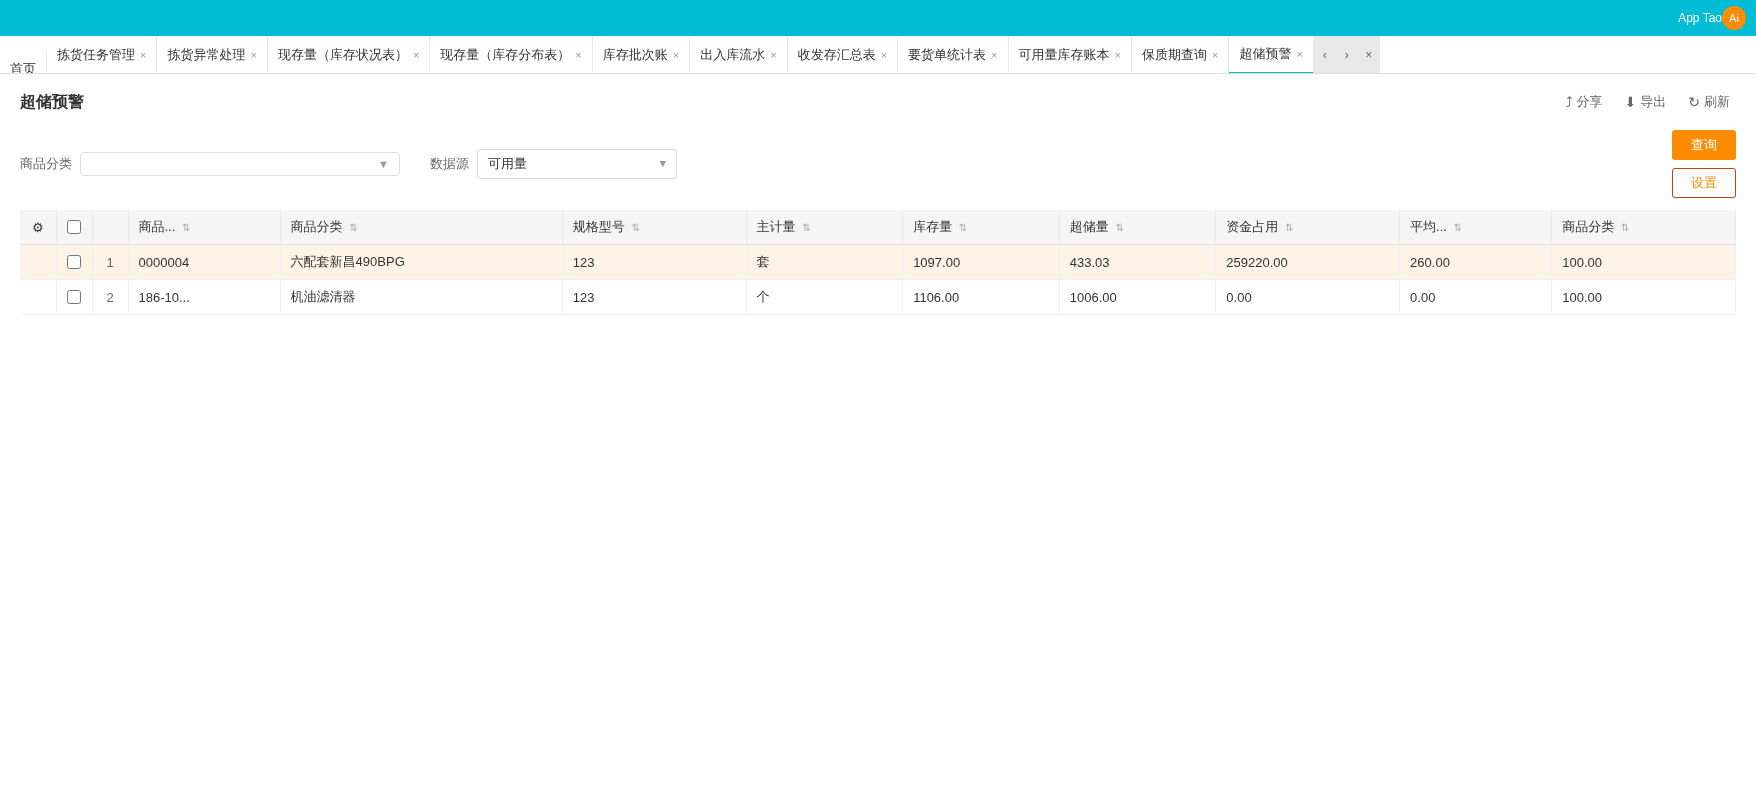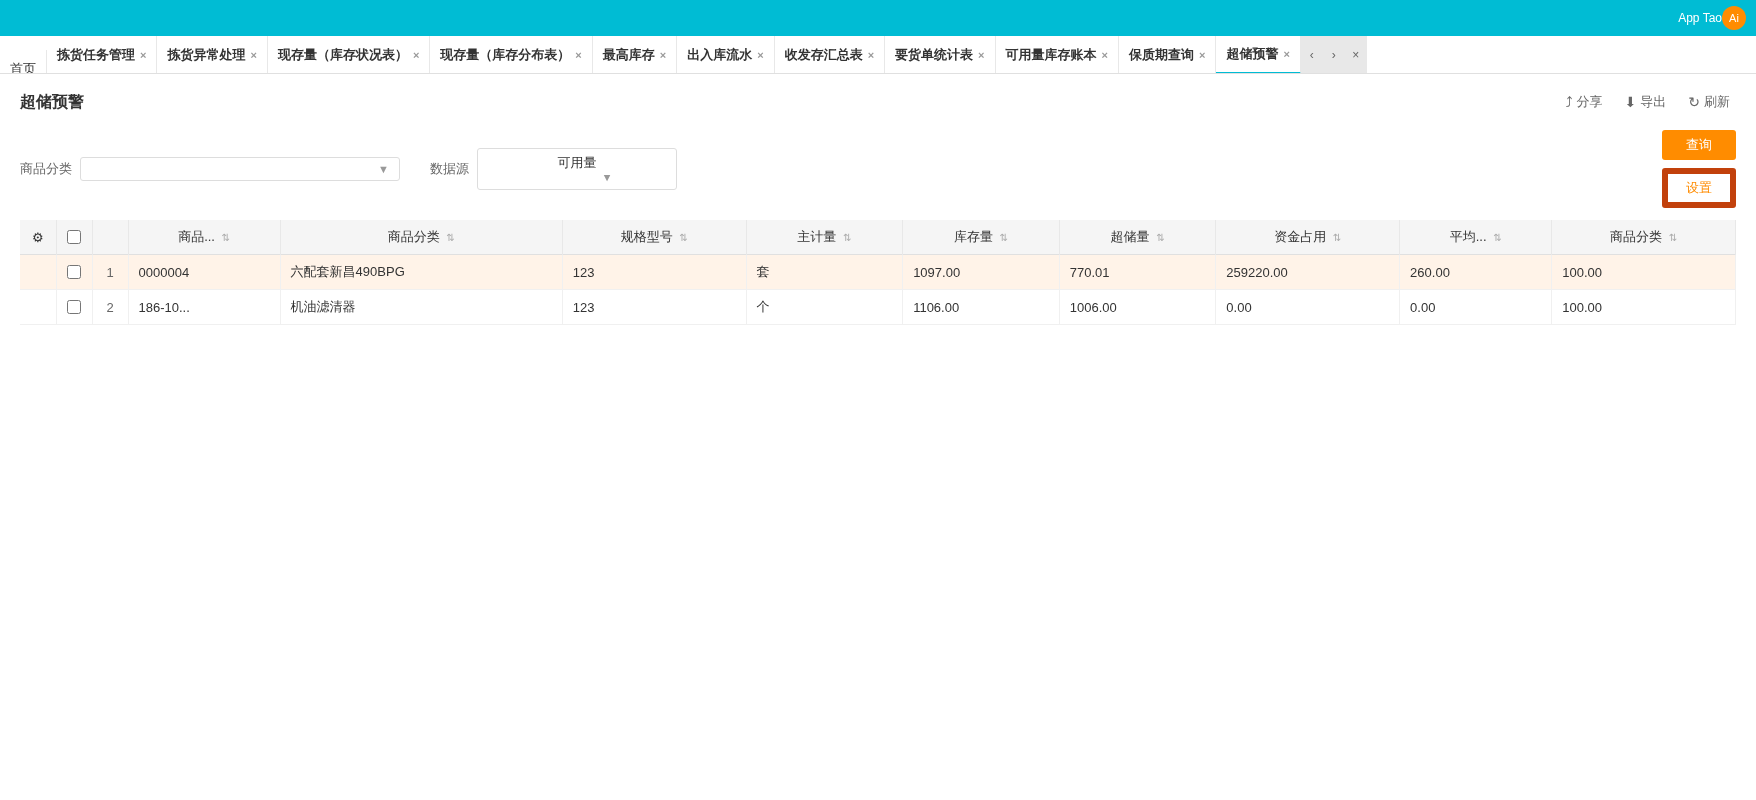--- a/index.html
+++ b/index.html
@@ -18,21 +18,20 @@
     .nav-item {
       display: inline-flex;
       align-items: center;
       padding: 0 10px;
       height: 38px;
       cursor: pointer;
       font-size: 13px;
       color: #333;
       border-right: 1px solid #e8e8e8;
       flex-shrink: 0;
-      font-weight: bold;
     }
     .nav-item.home { color: #333; font-weight: normal; margin-top: 28px; }
     .nav-item.active { background: #fff; color: #333; border-bottom: 2px solid #00bcd4; }
     .nav-item .close-btn {
       margin-left: 5px;
       color: #999;
       font-size: 11px;
       cursor: pointer;
     }
     .nav-arrow {
@@ -108,21 +107,21 @@
       width: 100%;
       border-collapse: collapse;
       margin-top: 5px;
     }
     .data-table thead tr {
       background: #f5f5f5;
       border-bottom: 1px solid #e0e0e0;
     }
     .data-table th {
       padding: 8px 10px;
-      text-align: center;
+      text-align: left;
       font-size: 13px;
       color: #333;
       font-weight: normal;
       border-right: 1px solid #e8e8e8;
       white-space: nowrap;
       cursor: pointer;
       user-select: none;
     }
     .data-table th .sort-icon {
       color: #aaa;
@@ -206,42 +205,41 @@
     .datasource-select {
       display: flex;
       align-items: center;
       border: 1px solid #ddd;
       border-radius: 3px;
       padding: 5px 10px;
       min-width: 200px;
       background: #fff;
       cursor: pointer;
       justify-content: space-between;
-      flex-direction: column;
     }
 
     .right-btns {
       margin-left: auto;
       display: flex;
       gap: 8px;
       flex-direction: column;
     }
     .btn-orange {
       background: #ff8c00;
       color: #fff;
       border: none;
       border-radius: 3px;
       padding: 6px 18px;
       cursor: pointer;
       font-size: 13px;
     }
     .btn-orange-outline {
       background: #fff;
       color: #ff8c00;
-      border: 6px solid #c2410c;
+      border: 1px solid #c2410c;
       border-radius: 3px;
       padding: 5px 18px;
       cursor: pointer;
       font-size: 13px;
     }
   </style>
 </head>
 <body>
 
 <div class="top-bar">
@@ -263,21 +261,21 @@
   </div>
   <div class="nav-item">
     <span>现存量（库存状况表）</span>
     <span class="close-btn">×</span>
   </div>
   <div class="nav-item">
     <span>现存量（库存分布表）</span>
     <span class="close-btn">×</span>
   </div>
   <div class="nav-item">
-    <span>最高库存</span>
+    <span>库存批次账</span>
     <span class="close-btn">×</span>
   </div>
   <div class="nav-item">
     <span>出入库流水</span>
     <span class="close-btn">×</span>
   </div>
   <div class="nav-item">
     <span>收发存汇总表</span>
     <span class="close-btn">×</span>
   </div>
@@ -402,21 +400,21 @@
       <div class="cb-wrap">
               <input type="checkbox" style="">
             </div>
     </td>
     <td class="row-num">1</td>
     <td>0000004</td>
     <td>六配套新昌490BPG</td>
     <td>123</td>
     <td>套</td>
     <td>1097.00</td>
-    <td>770.01</td>
+    <td>433.03</td>
     <td>259220.00</td>
     <td>260.00</td>
     <td>100.00</td>
   </tr>
         <tr>
     <td class="gear-col"></td>
     <td>
       <div class="cb-wrap">
               <input type="checkbox" style="">
             </div>

